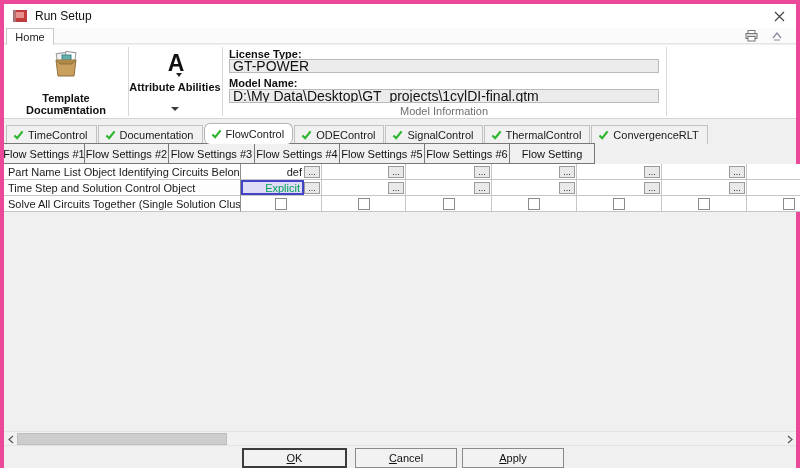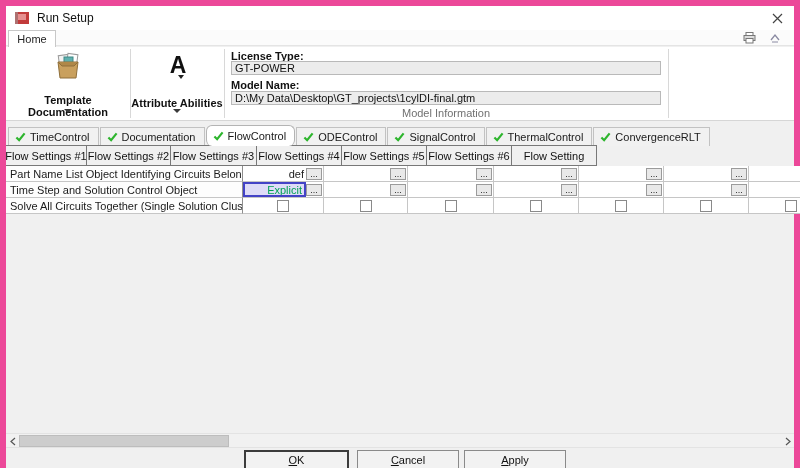--- a/index.html
+++ b/index.html
@@ -7,21 +7,21 @@
   body {
     font-family: "Liberation Sans", sans-serif;
     font-size: 11px;
     color: #1a1a1a;
     background: #f0f0f0;
     position: relative;
     overflow: hidden;
   }
   .window-frame {
     position: absolute; inset: 0;
-    border: 6px solid #ec4899;
+    border: 4px solid #ec4899;
     padding-left: 18px;
   }
   
   .titlebar {
     position: absolute; left: 0; top: 0; width: 100%; height: 24px;
     background: #ffffff;
     display: flex; align-items: center;
   }
   .app-icon { width: 14px; height: 12px; margin-left: 9px; position: relative; background: #c23b3b; }
   .app-icon::before { content:""; position:absolute; left:3px; top:2px; width:8px; height:6px; background:#e69090; }
@@ -53,21 +53,21 @@
   .drop-caret { position:absolute; width: 0; height: 0; border-left: 4px solid transparent; border-right: 4px solid transparent; border-top: 4px solid #3a3a3a; }
   .td-icon { position:absolute; left: 46px; top: 5px; }
   .aa-icon { position:absolute; left: 157px; top: 6px; width: 30px; text-align:center; }
   .aa-letter { font-size: 23px; font-weight: bold; color:#101010; line-height: 24px; display:block; }
   .aa-bar { margin: 1px auto 0; width: 22px; height: 3px; background:#3f6fa8; position:relative; }
   .aa-bar::after { content:""; position:absolute; right:-6px; top:-2px; border-left:3px solid transparent; border-right:3px solid transparent; border-top:4px solid #222; }
   .mi-label { position:absolute; font-weight: bold; color:#111; }
   .mi-field {
     position:absolute; width: 430px; height: 14px;
     background:#ececec; border: 1px solid #b9b9b9;
-    font-size: 11px; line-height: 12px; padding: 0 3px;
+    font-size: 14px; line-height: 12px; padding: 0 3px;
     color:#111; overflow:hidden; white-space:nowrap;
   }
   .mi-caption { position:absolute; left: 218px; width: 444px; top: 60px; text-align:center; color:#707070; }
   
   .control-tab-bar { position:absolute; left: 2px; top: 119px; height: 21px; display:flex; align-items:flex-end; }
   .ctab {
     height: 19px; display:flex; align-items:center; gap: 4px;
     padding: 0 8px 0 6px; background:#f1f1f1;
     border: 1px solid #c2c2c2; border-bottom: none; margin-right: 1px;
     font-size: 11px; color:#1a1a1a; white-space:nowrap;
@@ -182,21 +182,21 @@
         <path d="M6 10 L10 14 L22 14 L26 10" fill="#b08848" stroke="#8f6f3a"></path>
       </svg>
     </div>
     <div class="grp-label" style="left:0; width:124px; top:47px;">Template Documentation</div>
     <div class="drop-caret" style="left:58px; top:62px;"></div>
 
     <div class="aa-icon">
       <span class="aa-letter">A</span>
       <span class="aa-bar"></span>
     </div>
-    <div class="grp-label" style="left:124px; width:94px; top:50px;">Attribute Abilities</div>
+    <div class="grp-label" style="left:124px; width:94px; top:36px;">Attribute Abilities</div>
     <div class="drop-caret" style="left:167px; top:62px;"></div>
 
     <div class="mi-label" style="left:225px; top:3px;">License Type:</div>
     <div class="mi-field" style="left:225px; top:14px;">GT-POWER</div>
     <div class="mi-label" style="left:225px; top:32px;">Model Name:</div>
     <div class="mi-field" style="left:225px; top:44px;">D:\My Data\Desktop\GT_projects\1cylDI-final.gtm</div>
     <div class="mi-caption">Model Information</div>
   </div>
 
   <div class="control-tab-bar">

